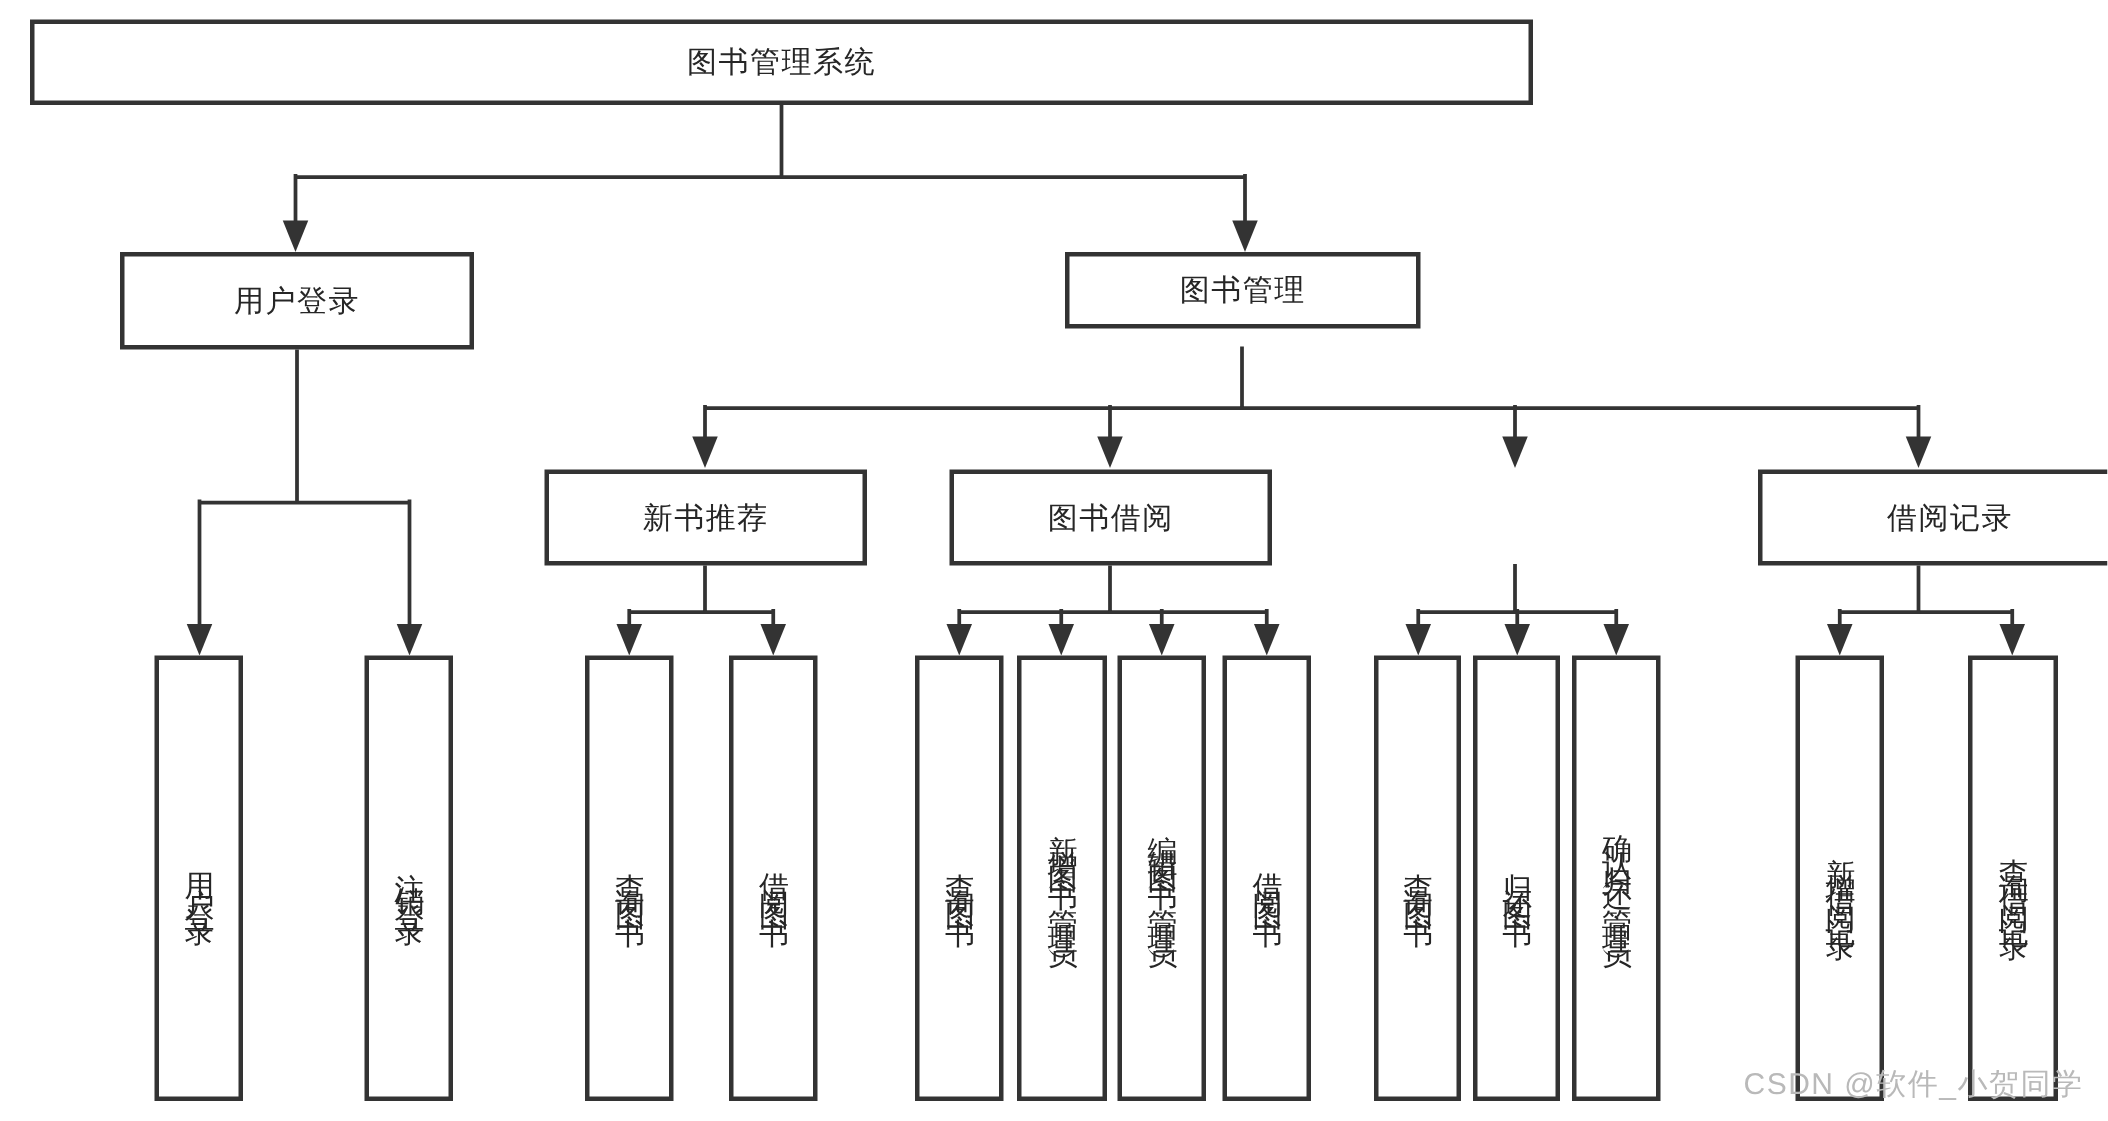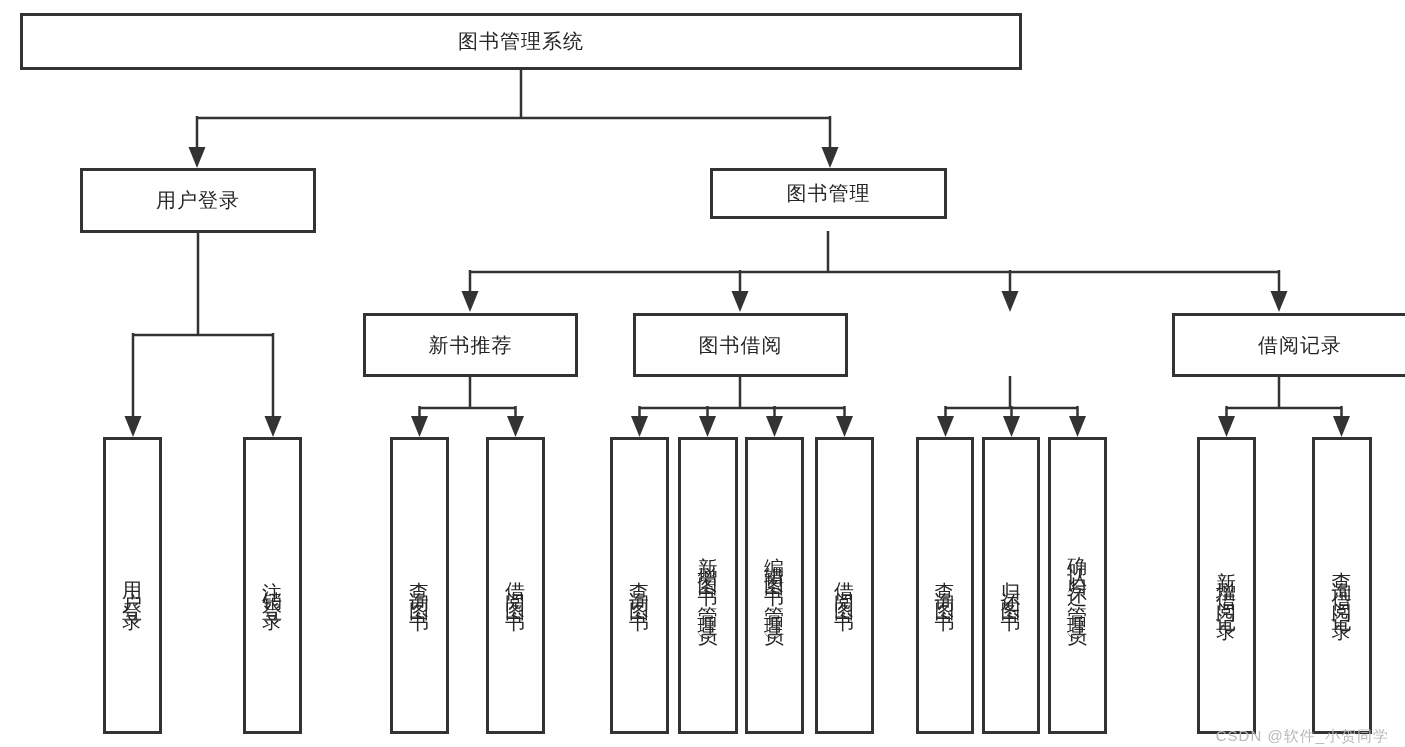--- a/index.html
+++ b/index.html
@@ -41,22 +41,22 @@
   .l-bb-q{left:610px;}
   .l-bb-a{left:678px;width:60px;}
   .l-bb-e{left:745px;}
   .l-bb-b{left:815px;}
   .l-cur-q{left:916px;width:58px;}
   .l-cur-r{left:982px;width:58px;}
   .l-cur-c{left:1048px;width:59px;}
   .l-recd-a{left:1197px;}
   .l-recd-q{left:1312px;width:60px;}
   .watermark{
-    position:absolute;right:16px;bottom:1px;z-index:5;
-    font-size:15px;color:var(--wm);letter-spacing:1px;white-space:nowrap;
+    position:absolute;right:16px;bottom:11px;z-index:5;
+    font-size:20px;color:var(--wm);letter-spacing:1px;white-space:nowrap;
   }
 </style>
 </head>
 <body>
 
 <div class="canvas">
 
   <svg class="wires" viewBox="0 0 1405 747" xmlns="http://www.w3.org/2000/svg">
     <path id="wirePath" fill="none" stroke="#333333" stroke-width="2.5" d="
       M521 68 V118 M197 118 H830 M197 116 V150 M830 116 V150

